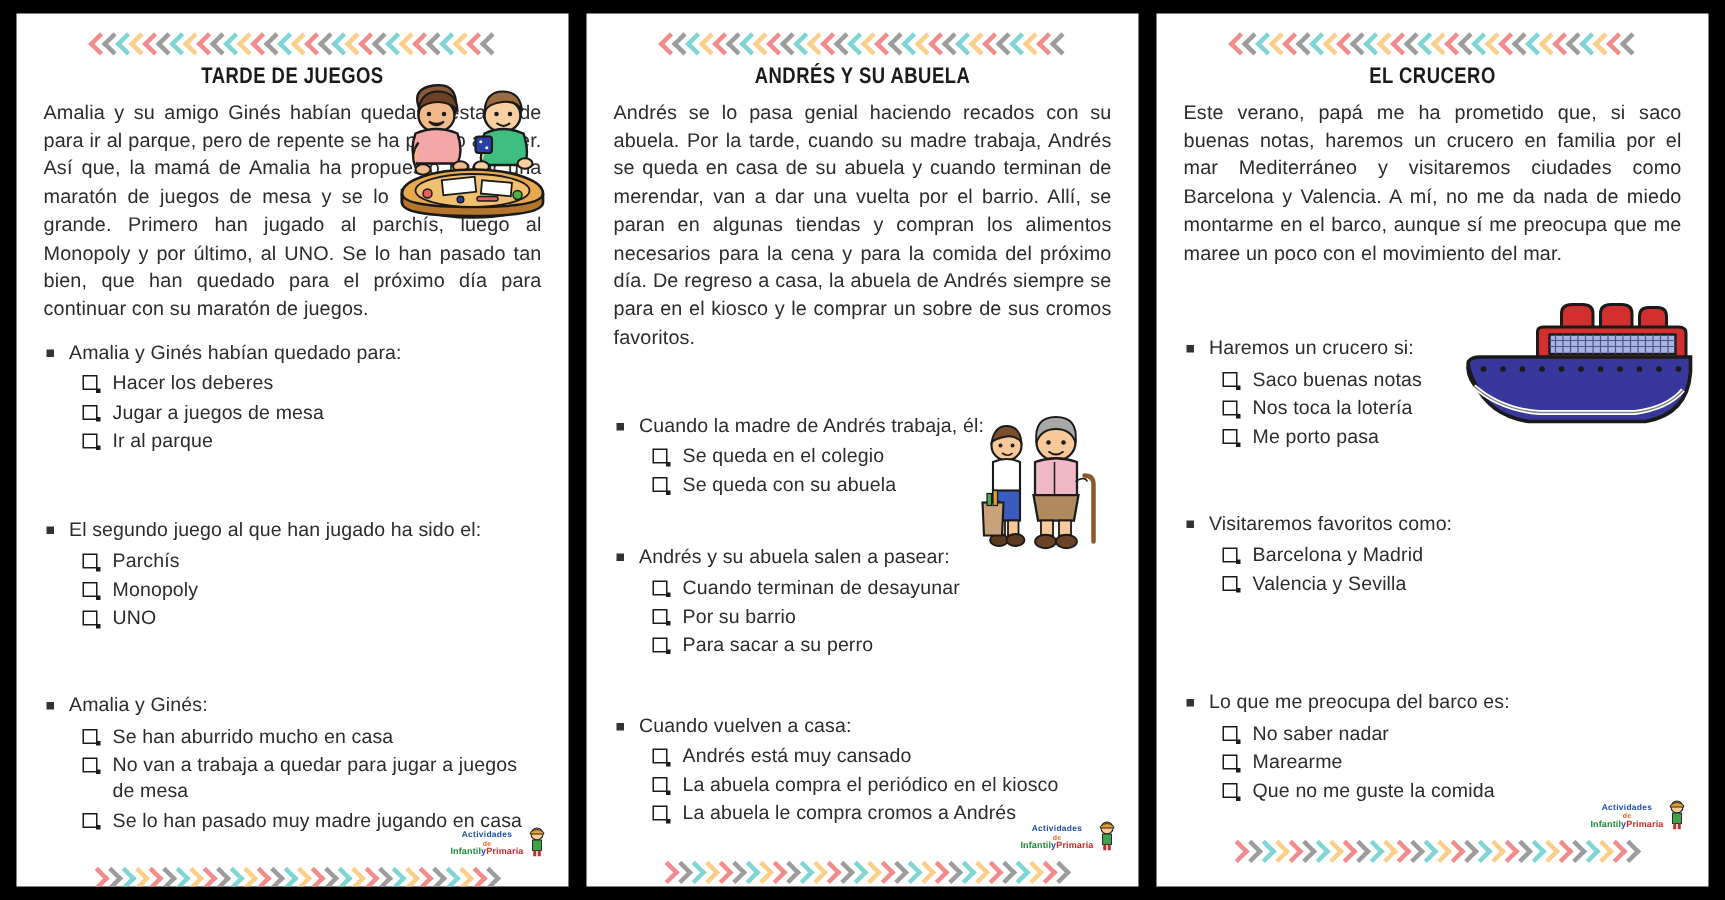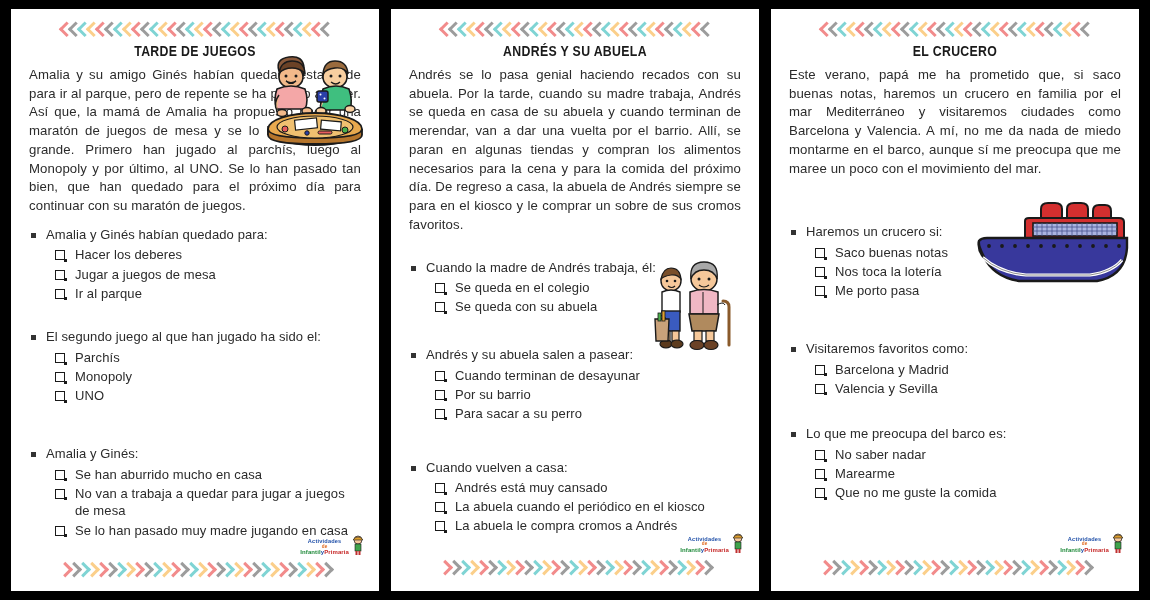--- a/index.html
+++ b/index.html
@@ -310,21 +310,21 @@
               <span class="chk"></span>
               <span class="opt-text">Jugar a juegos de mesa</span>
             </li>
             <li class="opt">
               <span class="chk"></span>
               <span class="opt-text">Ir al parque</span>
             </li>
           </ul>
         </div>
 
-        <div class="qblock" style="margin-top:26px">
+        <div class="qblock" style="margin-top:42px">
           <div class="qstem">
             <span class="sq-bullet"></span>
             <span>El segundo juego al que han jugado ha sido el:</span>
           </div>
           <ul class="opts">
             <li class="opt">
               <span class="chk"></span>
               <span class="opt-text">Parchís</span>
             </li>
             <li class="opt">
@@ -440,21 +440,21 @@
         <span class="chev" style="color: rgb(156, 156, 156);"></span>
         <span class="chev" style="color: rgb(127, 212, 212);"></span>
         <span class="chev" style="color: rgb(251, 207, 138);"></span>
         <span class="chev" style="color: rgb(242, 139, 139);"></span>
         <span class="chev" style="color: rgb(156, 156, 156);"></span>
       </div>
     <div class="card-body">
       <div class="card-title">ANDRÉS Y SU ABUELA</div>
       <p class="story">Andrés se lo pasa genial haciendo recados con su abuela. Por la tarde, cuando su madre trabaja, Andrés se queda en casa de su abuela y cuando terminan de merendar, van a dar una vuelta por el barrio. Allí, se paran en algunas tiendas y compran los alimentos necesarios para la cena y para la comida del próximo día. De regreso a casa, la abuela de Andrés siempre se para en el kiosco y le comprar un sobre de sus cromos favoritos.</p>
 
-      <div class="questions" style="margin-top:24px">
+      <div class="questions" style="margin-top:40px">
 
         <div class="qblock">
           <div class="illus grandma">
             <svg viewBox="0 0 86 96" width="86" height="96" aria-hidden="true">
 
               <g>
                 <ellipse cx="22" cy="22" rx="10" ry="10" fill="#f6c89a" stroke="#1a1a1a" stroke-width="1.4"></ellipse>
                 <path d="M12 20 q2 -11 10 -11 q9 0 10 11 q-4 -5 -10 -4 q-7 1 -10 4z" fill="#7a4f2a" stroke="#1a1a1a" stroke-width="1.2"></path>
                 <circle cx="18" cy="22" r="1.3" fill="#1a1a1a"></circle>
                 <circle cx="26" cy="22" r="1.3" fill="#1a1a1a"></circle>
@@ -534,21 +534,21 @@
             <span class="sq-bullet"></span>
             <span>Cuando vuelven a casa:</span>
           </div>
           <ul class="opts">
             <li class="opt">
               <span class="chk"></span>
               <span class="opt-text">Andrés está muy cansado</span>
             </li>
             <li class="opt">
               <span class="chk"></span>
-              <span class="opt-text">La abuela cuando el periódico en el kiosco</span>
+              <span class="opt-text">La abuela compra el periódico en el kiosco</span>
             </li>
             <li class="opt">
               <span class="chk"></span>
               <span class="opt-text">La abuela le compra cromos a Andrés</span>
             </li>
           </ul>
         </div>
 
       </div>
 
@@ -727,21 +727,21 @@
               <span class="chk"></span>
               <span class="opt-text">Barcelona y Madrid</span>
             </li>
             <li class="opt">
               <span class="chk"></span>
               <span class="opt-text">Valencia y Sevilla</span>
             </li>
           </ul>
         </div>
 
-        <div class="qblock" style="margin-top:28px">
+        <div class="qblock" style="margin-top:62px">
           <div class="qstem">
             <span class="sq-bullet"></span>
             <span>Lo que me preocupa del barco es:</span>
           </div>
           <ul class="opts">
             <li class="opt">
               <span class="chk"></span>
               <span class="opt-text">No saber nadar</span>
             </li>
             <li class="opt">

